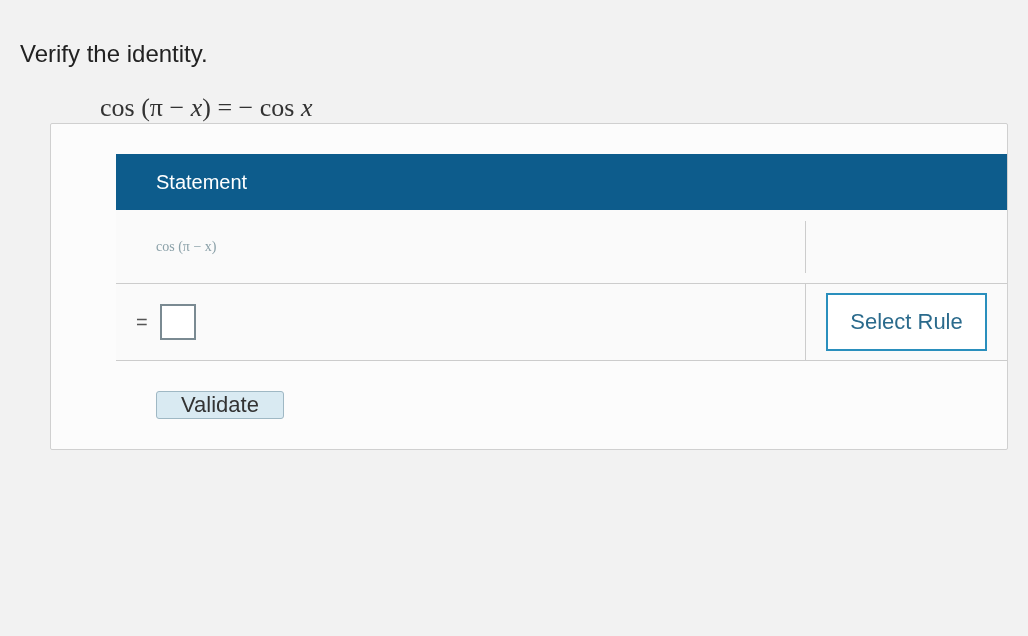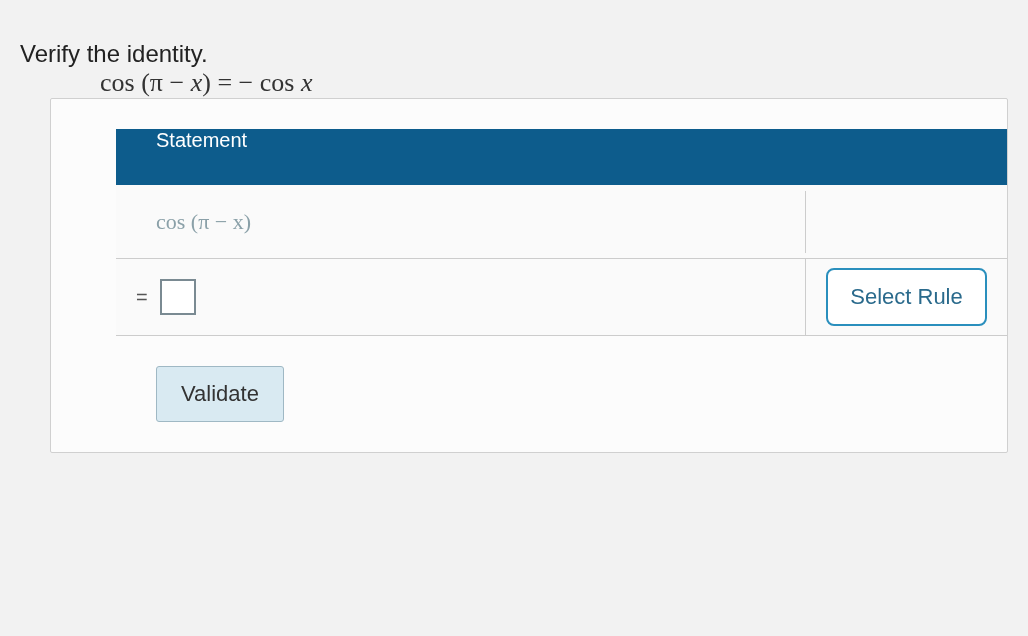--- a/index.html
+++ b/index.html
@@ -14,20 +14,21 @@
     height: 636px;
     overflow: hidden;
     position: relative;
   }
   .page {
     padding: 40px 20px 20px 20px;
   }
   .prompt {
     font-size: 24px;
     color: #222;
+    margin-bottom: 25px;
     font-weight: 400;
   }
   .equation {
     font-size: 26px;
     color: #333;
     margin-left: 80px;
     font-family: "Times New Roman", serif;
   }
   .equation .fn { font-style: normal; }
   .equation .var { font-style: italic; }
@@ -39,20 +40,21 @@
     padding: 30px 0 20px 0;
   }
   .table-wrap {
     margin-left: 65px;
   }
   .thead {
     display: flex;
     background: #0d5c8c;
     color: #fff;
     height: 56px;
+    align-items: center;
     font-size: 20px;
   }
   .thead .col-statement {
     flex: 0 0 690px;
     padding-left: 40px;
   }
   .thead .col-rule {
     flex: 1;
     padding-left: 10px;
   }
@@ -74,21 +76,21 @@
   .row .col-rule {
     flex: 1;
     padding-left: 20px;
     padding-right: 20px;
     display: flex;
     align-items: center;
     justify-content: center;
   }
   .given-expr {
     font-family: "Times New Roman", serif;
-    font-size: 22px;
+    font-size: 14px;
     color: #8aa0a8;
     padding: 18px 0;
   }
   .input-line {
     display: flex;
     align-items: center;
     gap: 12px;
     padding: 20px 0;
   }
   .eq-sign {
@@ -101,32 +103,32 @@
     height: 36px;
     border: 2px solid #7a8a92;
     background: #fff;
   }
   .select-rule-btn {
     border: 2px solid #2a8fbd;
     color: #2a6a8c;
     background: #fff;
     font-size: 22px;
     padding: 14px 22px;
-    border-radius: 8px;
+    border-radius: 0;
     cursor: pointer;
   }
   .validate-wrap {
     padding: 30px 0 10px 40px;
   }
   .validate-btn {
     background: #d9eaf2;
     border: 1px solid #9fb8c4;
     color: #333;
     font-size: 22px;
-    padding: 14px 24px;
+    padding: 0 24px;
     border-radius: 3px;
     cursor: pointer;
   }
 </style>
 </head>
 <body>
 
 <div class="page">
 
   <div class="prompt">Verify the identity.</div>

